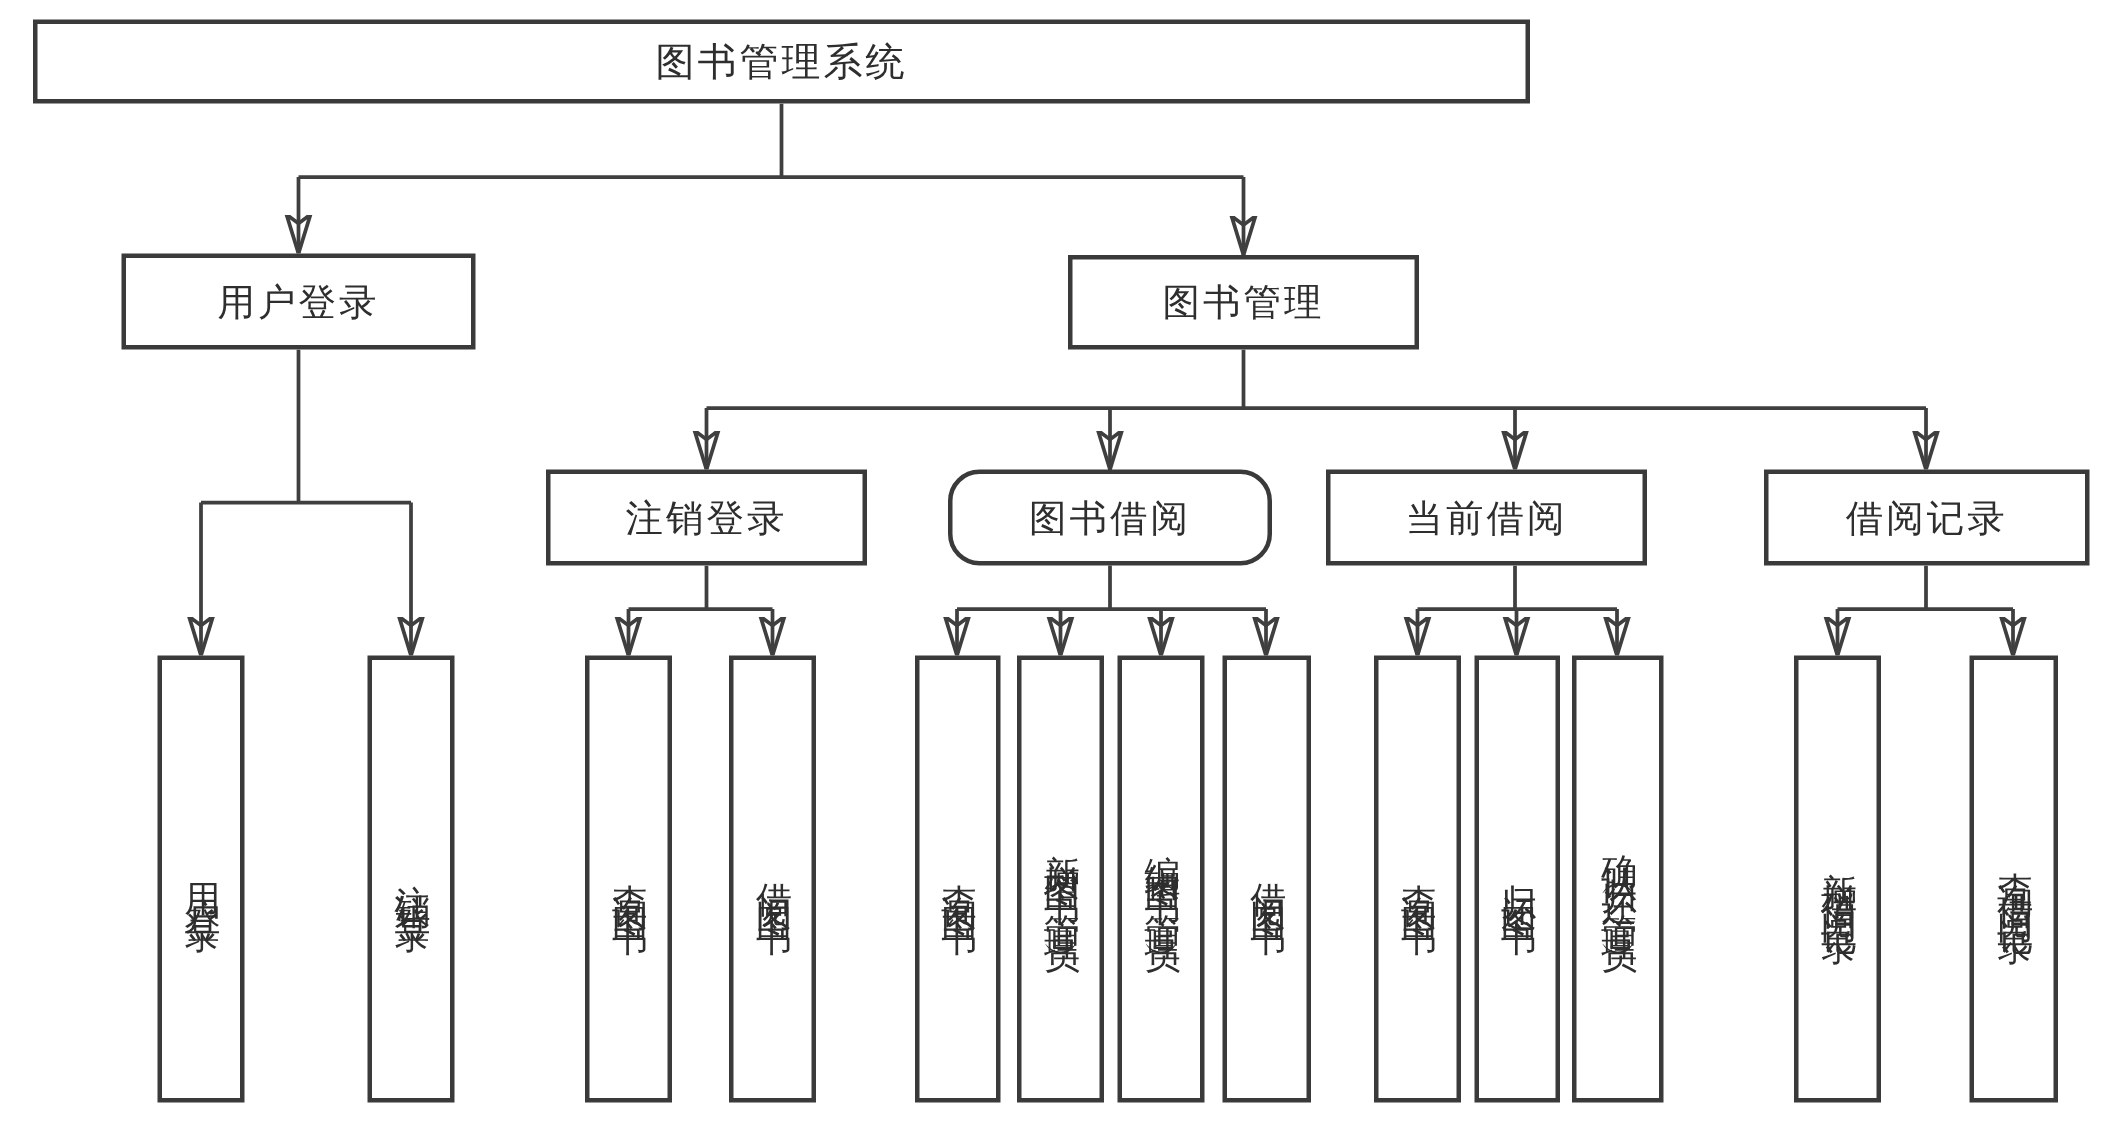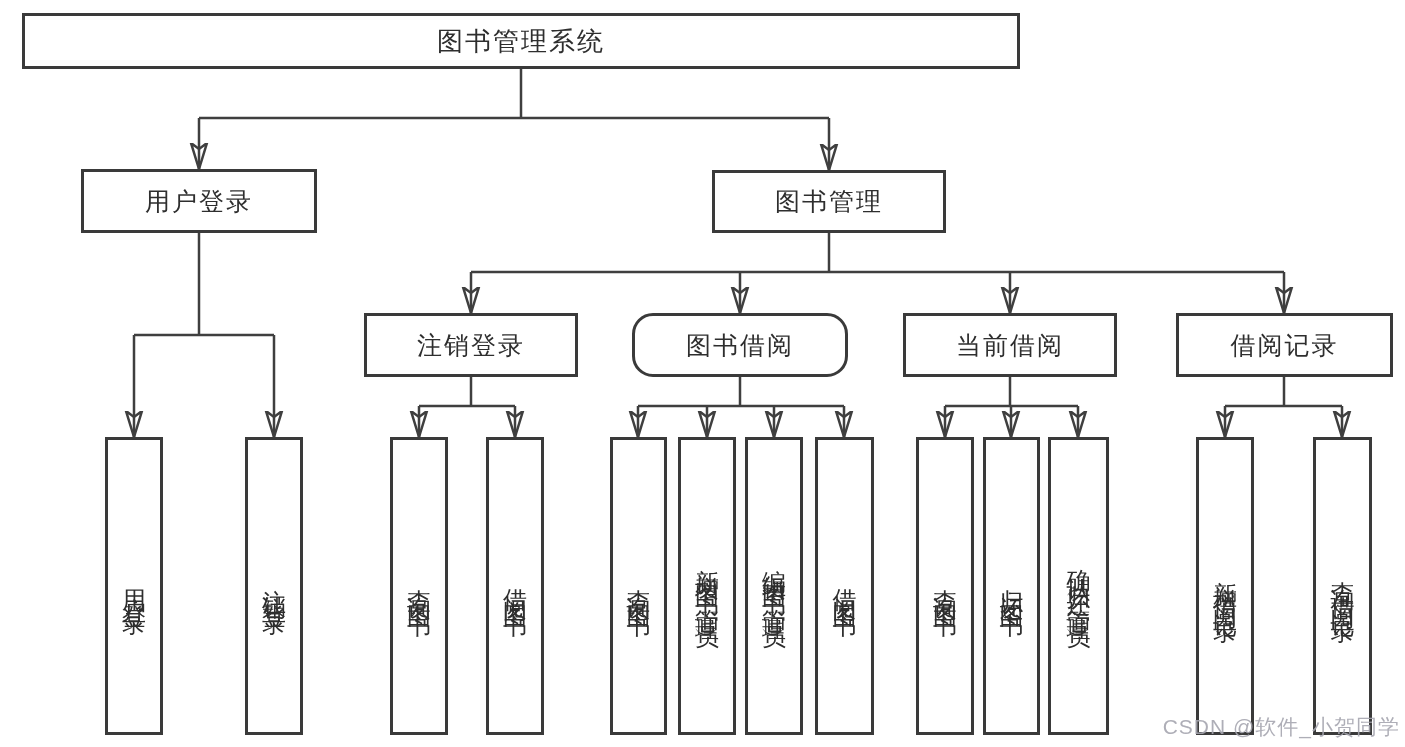--- a/index.html
+++ b/index.html
@@ -128,21 +128,21 @@
   <div class="box" style="left:712px; top:170px; width:234px; height:63px;text-align:center;">
     <span class="hlabel">图书管理</span>
   </div>
 
   <div class="box" style="left:364px; top:313px; width:214px; height:64px;">
     <span class="hlabel">注销登录</span>
   </div>
   <div class="box" style="left:632px; top:313px; width:216px; height:64px;border-radius:21px;">
     <span class="hlabel">图书借阅</span>
   </div>
-  <div class="box" style="left:903px; top:313px; width:214px; height:64px;">
+  <div class="box" style="left:884px; top:313px; width:214px; height:64px;">
     <span class="hlabel">当前借阅</span>
   </div>
   <div class="box" style="left:1176px; top:313px; width:217px; height:64px;">
     <span class="hlabel">借阅记录</span>
   </div>
 
   <div class="box" style="left:105px; top:437px; width:58px; height:298px;">
     <span class="leaf-label">用户登录</span>
   </div>
   <div class="box" style="left:245px; top:437px; width:58px; height:298px;">
@@ -179,15 +179,14 @@
     <span class="leaf-label">确认归还（管理员）</span>
   </div>
 
   <div class="box" style="left:1196px; top:437px; width:58px; height:298px;">
     <span class="leaf-label">新增借阅记录</span>
   </div>
   <div class="box" style="left:1313px; top:437px; width:59px; height:298px;">
     <span class="leaf-label">查询借阅记录</span>
   </div>
 
-  <div class="watermark">CSDN @软件_小贺同学</div>
 
 </div>
 
 </body></html>

